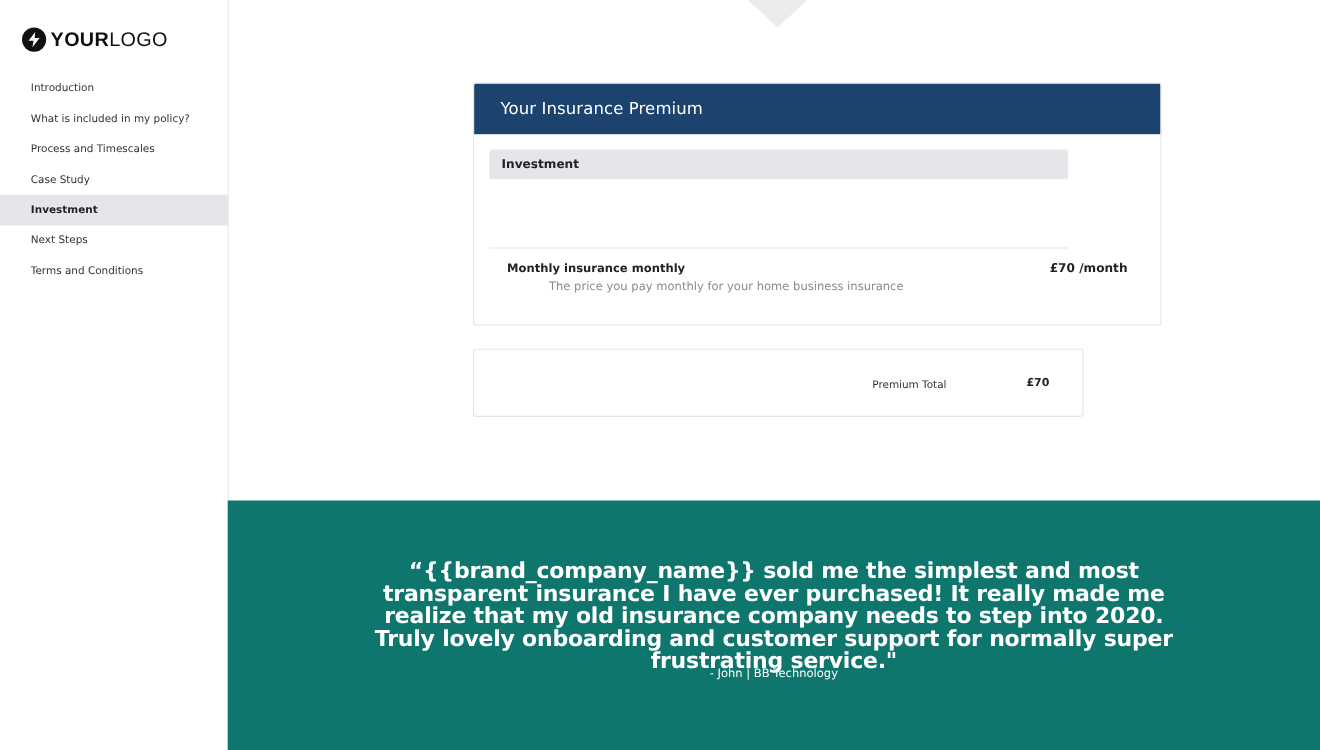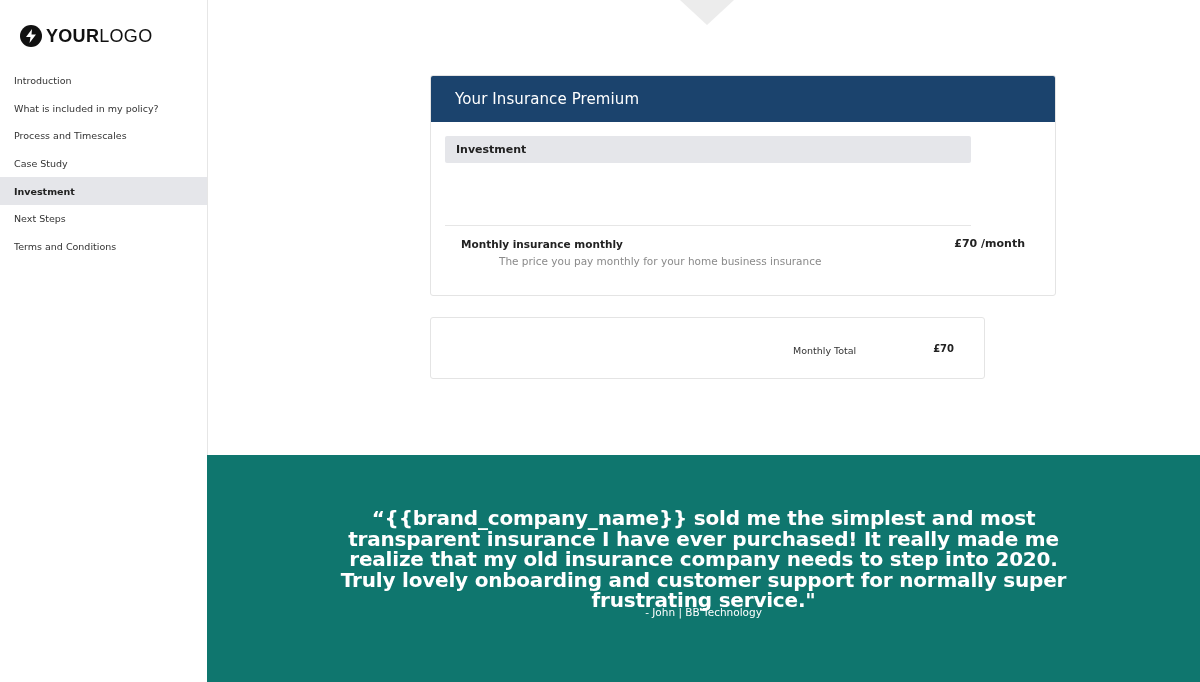--- a/index.html
+++ b/index.html
@@ -14,21 +14,21 @@
   .logo-mark {
     width: 22px; height: 22px; border-radius: 50%; background: #111;
     display: flex; align-items: center; justify-content: center; margin-right: 4px;
   }
   .logo-text { font-family: "Liberation Sans", sans-serif; font-size: 18px; letter-spacing: 0.3px; color: #111; }
   .logo-text b { font-weight: 700; }
   .logo-text span { font-weight: 400; margin-top: 32px; }
 
   .nav { position: absolute; left: 0; top: 67px; width: 207px; }
   .nav-item {
-    height: 27.6px; display: flex; align-items: center; padding-left: 14px;
+    height: 27.6px; display: flex; align-items: center; padding-left: 28px;
     font-size: 9.5px; color: #333; cursor: pointer;
   }
   .nav-item.active { background: #e5e6ea; font-weight: 700; color: #222; }
 
   .top-arrow {
     position: absolute; left: 680px; top: 0; width: 0; height: 0;
     border-left: 27px solid transparent; border-right: 27px solid transparent;
     border-top: 25px solid #ececec;
   }
 
@@ -96,20 +96,20 @@
 <section class="card">
   <div class="card-header">Your Insurance Premium</div>
   <div class="section-bar">Investment</div>
   <div class="divider"></div>
   <div class="line-title">Monthly insurance monthly</div>
   <div class="line-desc">The price you pay monthly for your home business insurance</div>
   <div class="line-price">£70 /month</div>
 </section>
 
 <section class="total-card">
-  <div class="total-label">Monthly Total</div>
+  <div class="total-label">Premium Total</div>
   <div class="total-value">£70</div>
 </section>
 
 <section class="testimonial">
   <div class="quote">“{{brand_company_name}} sold me the simplest and most transparent insurance I have ever purchased! It really made me realize that my old insurance company needs to step into 2020. Truly lovely onboarding and customer support for normally super frustrating service."</div>
   <div class="author">- John | BB Technology</div>
 </section>
 
 </body></html>

